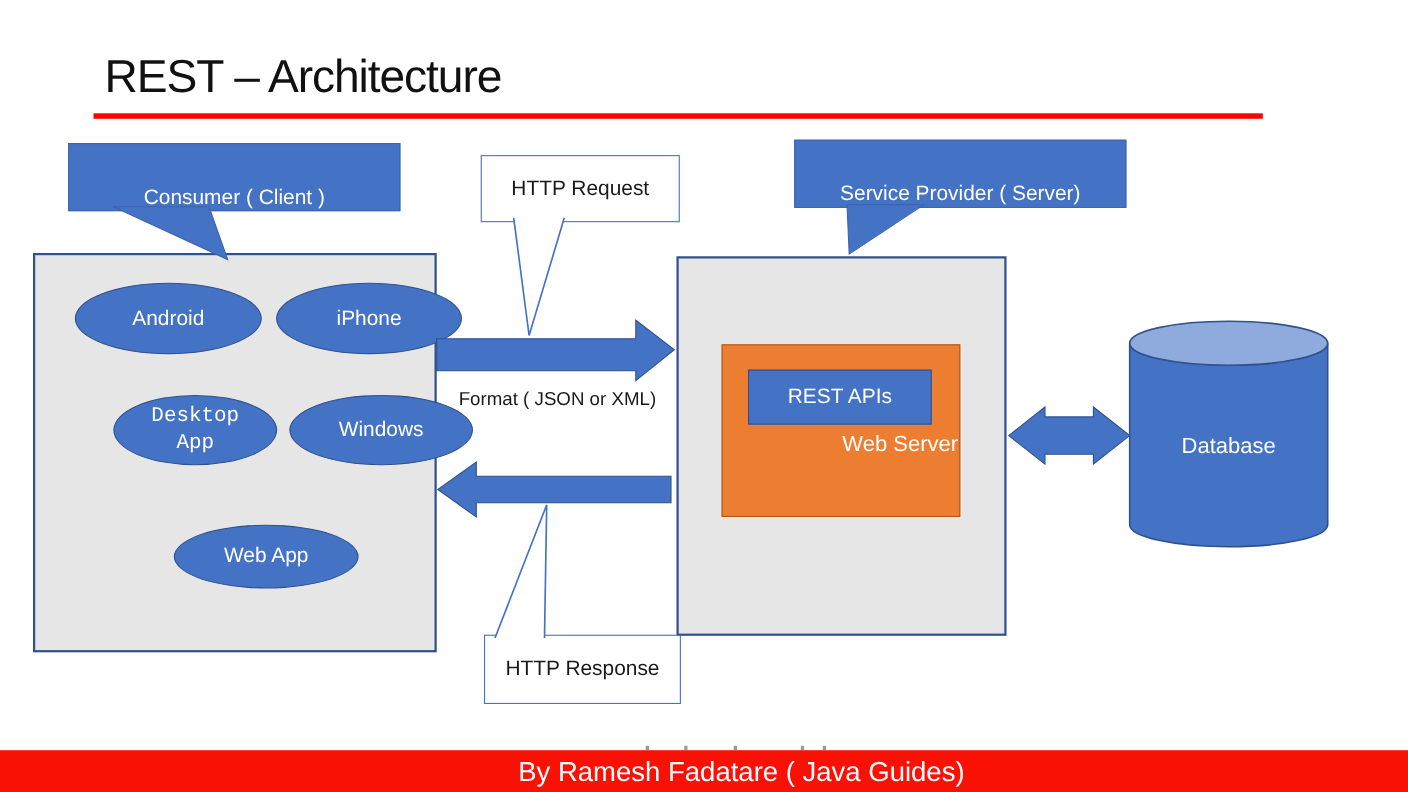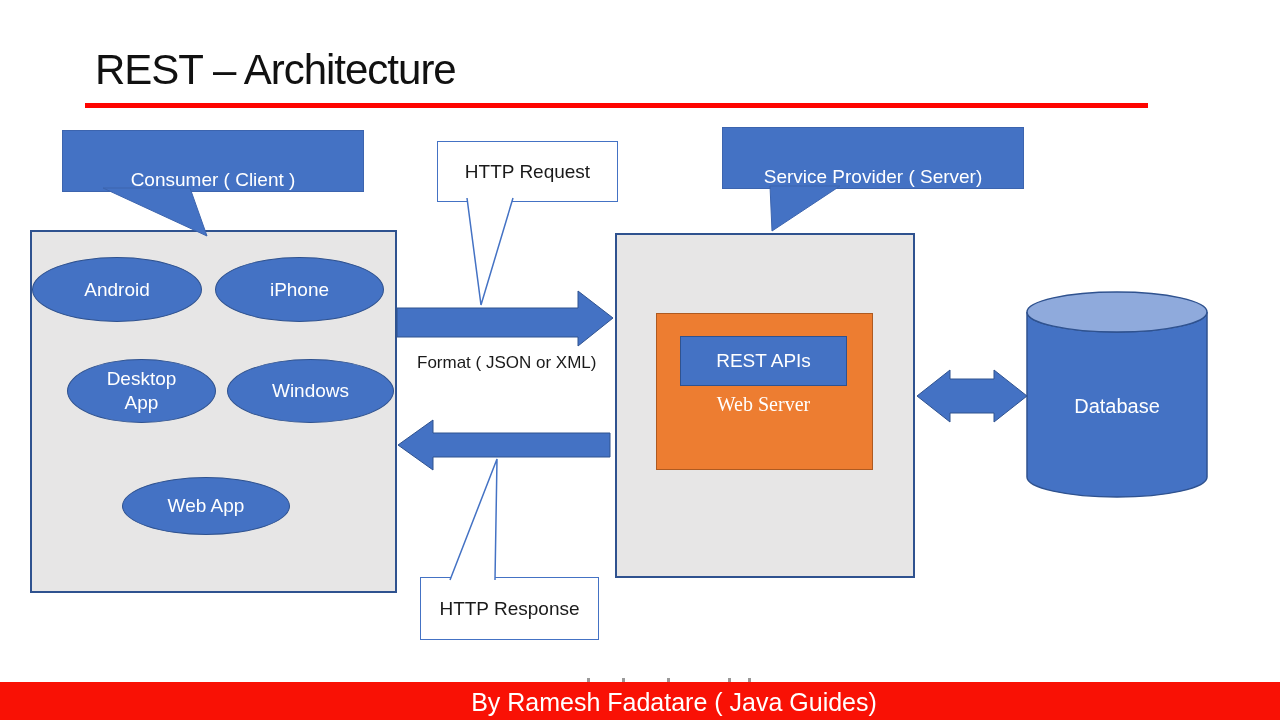--- a/index.html
+++ b/index.html
@@ -15,50 +15,50 @@
   
   .blue-callout{background:#4472C4;border:1px solid #3c64ae;color:#fff;font-size:19px;
                 display:flex;align-items:flex-end;justify-content:center;z-index:1;}
   #consumer-callout{left:62px;top:130px;width:300px;height:60px;}
   #service-callout{left:722px;top:127px;width:300px;height:60px;}
 
   
   .white-callout{background:#fff;border:1.5px solid #4472C4;color:#1a1a1a;font-size:19px;
                  display:flex;align-items:center;justify-content:center;z-index:1;}
   #request-callout{left:437px;top:141px;width:179px;height:59px;}
-  #response-callout{left:420px;top:577px;width:177px;height:61px;}
+  #response-callout{left:440px;top:577px;width:177px;height:61px;}
 
   
   .gray-panel{background:#e7e6e6;border:2px solid #2F528F;z-index:1;}
   #client-panel{left:30px;top:230px;width:363px;height:359px;}
   #server-panel{left:615px;top:233px;width:296px;height:341px;}
 
   
   .ellipse{background:#4472C4;border:1.5px solid #2F528F;border-radius:50%;color:#fff;
            font-size:19px;display:flex;align-items:center;justify-content:center;
-           text-align:center;line-height:1.25;z-index:2;}
+           text-align:center;line-height:1.25;z-index:2;margin-left:36px;}
   #el-android{left:32px;top:257px;width:168px;height:63px;}
   #el-iphone{left:215px;top:257px;width:167px;height:63px;}
   #el-desktop{left:67px;top:359px;width:147px;height:62px;}
-  #el-desktop .el-label{width:90px;}
+  #el-desktop .el-label{width:90px;font-family:Liberation Mono, monospace;}
   #el-windows{left:227px;top:359px;width:165px;height:62px;}
   #el-webapp{left:122px;top:477px;width:166px;height:56px;}
 
   
   #exchange-label{left:417px;top:351px;width:200px;color:#1a1a1a;font-size:17px;
                   line-height:23px;z-index:3;}
 
   
   #webserver-box{left:656px;top:313px;width:215px;height:155px;background:#ED7D31;
                  border:1.5px solid #AE5A21;z-index:2;}
   #restapis-box{left:680px;top:336px;width:165px;height:48px;background:#4472C4;
                 border:1.5px solid #2F528F;color:#fff;font-size:19px;display:flex;
                 align-items:center;justify-content:center;z-index:3;}
-  #webserver-label{left:656px;top:393px;width:215px;text-align:center;color:#fff;
-                   font-size:20px;z-index:3;font-family:Liberation Serif, serif;}
+  #webserver-label{left:656px;top:393px;width:215px;text-align:right;color:#fff;
+                   font-size:20px;z-index:3;}
 
   
   #database-label{left:1027px;top:395px;width:180px;text-align:center;color:#fff;
                   font-size:20px;z-index:3;}
 
   
   #footer-bar{left:0;top:682px;width:1280px;height:38px;background:#f91105;z-index:4;}
   #footer-credit{position:absolute;left:34px;top:0;width:1280px;height:38px;
                  line-height:40px;text-align:center;color:#fff;font-size:25px;}
   .clip-frag{position:absolute;top:678px;width:3px;height:4px;background:#9a9a9a;z-index:3;}

